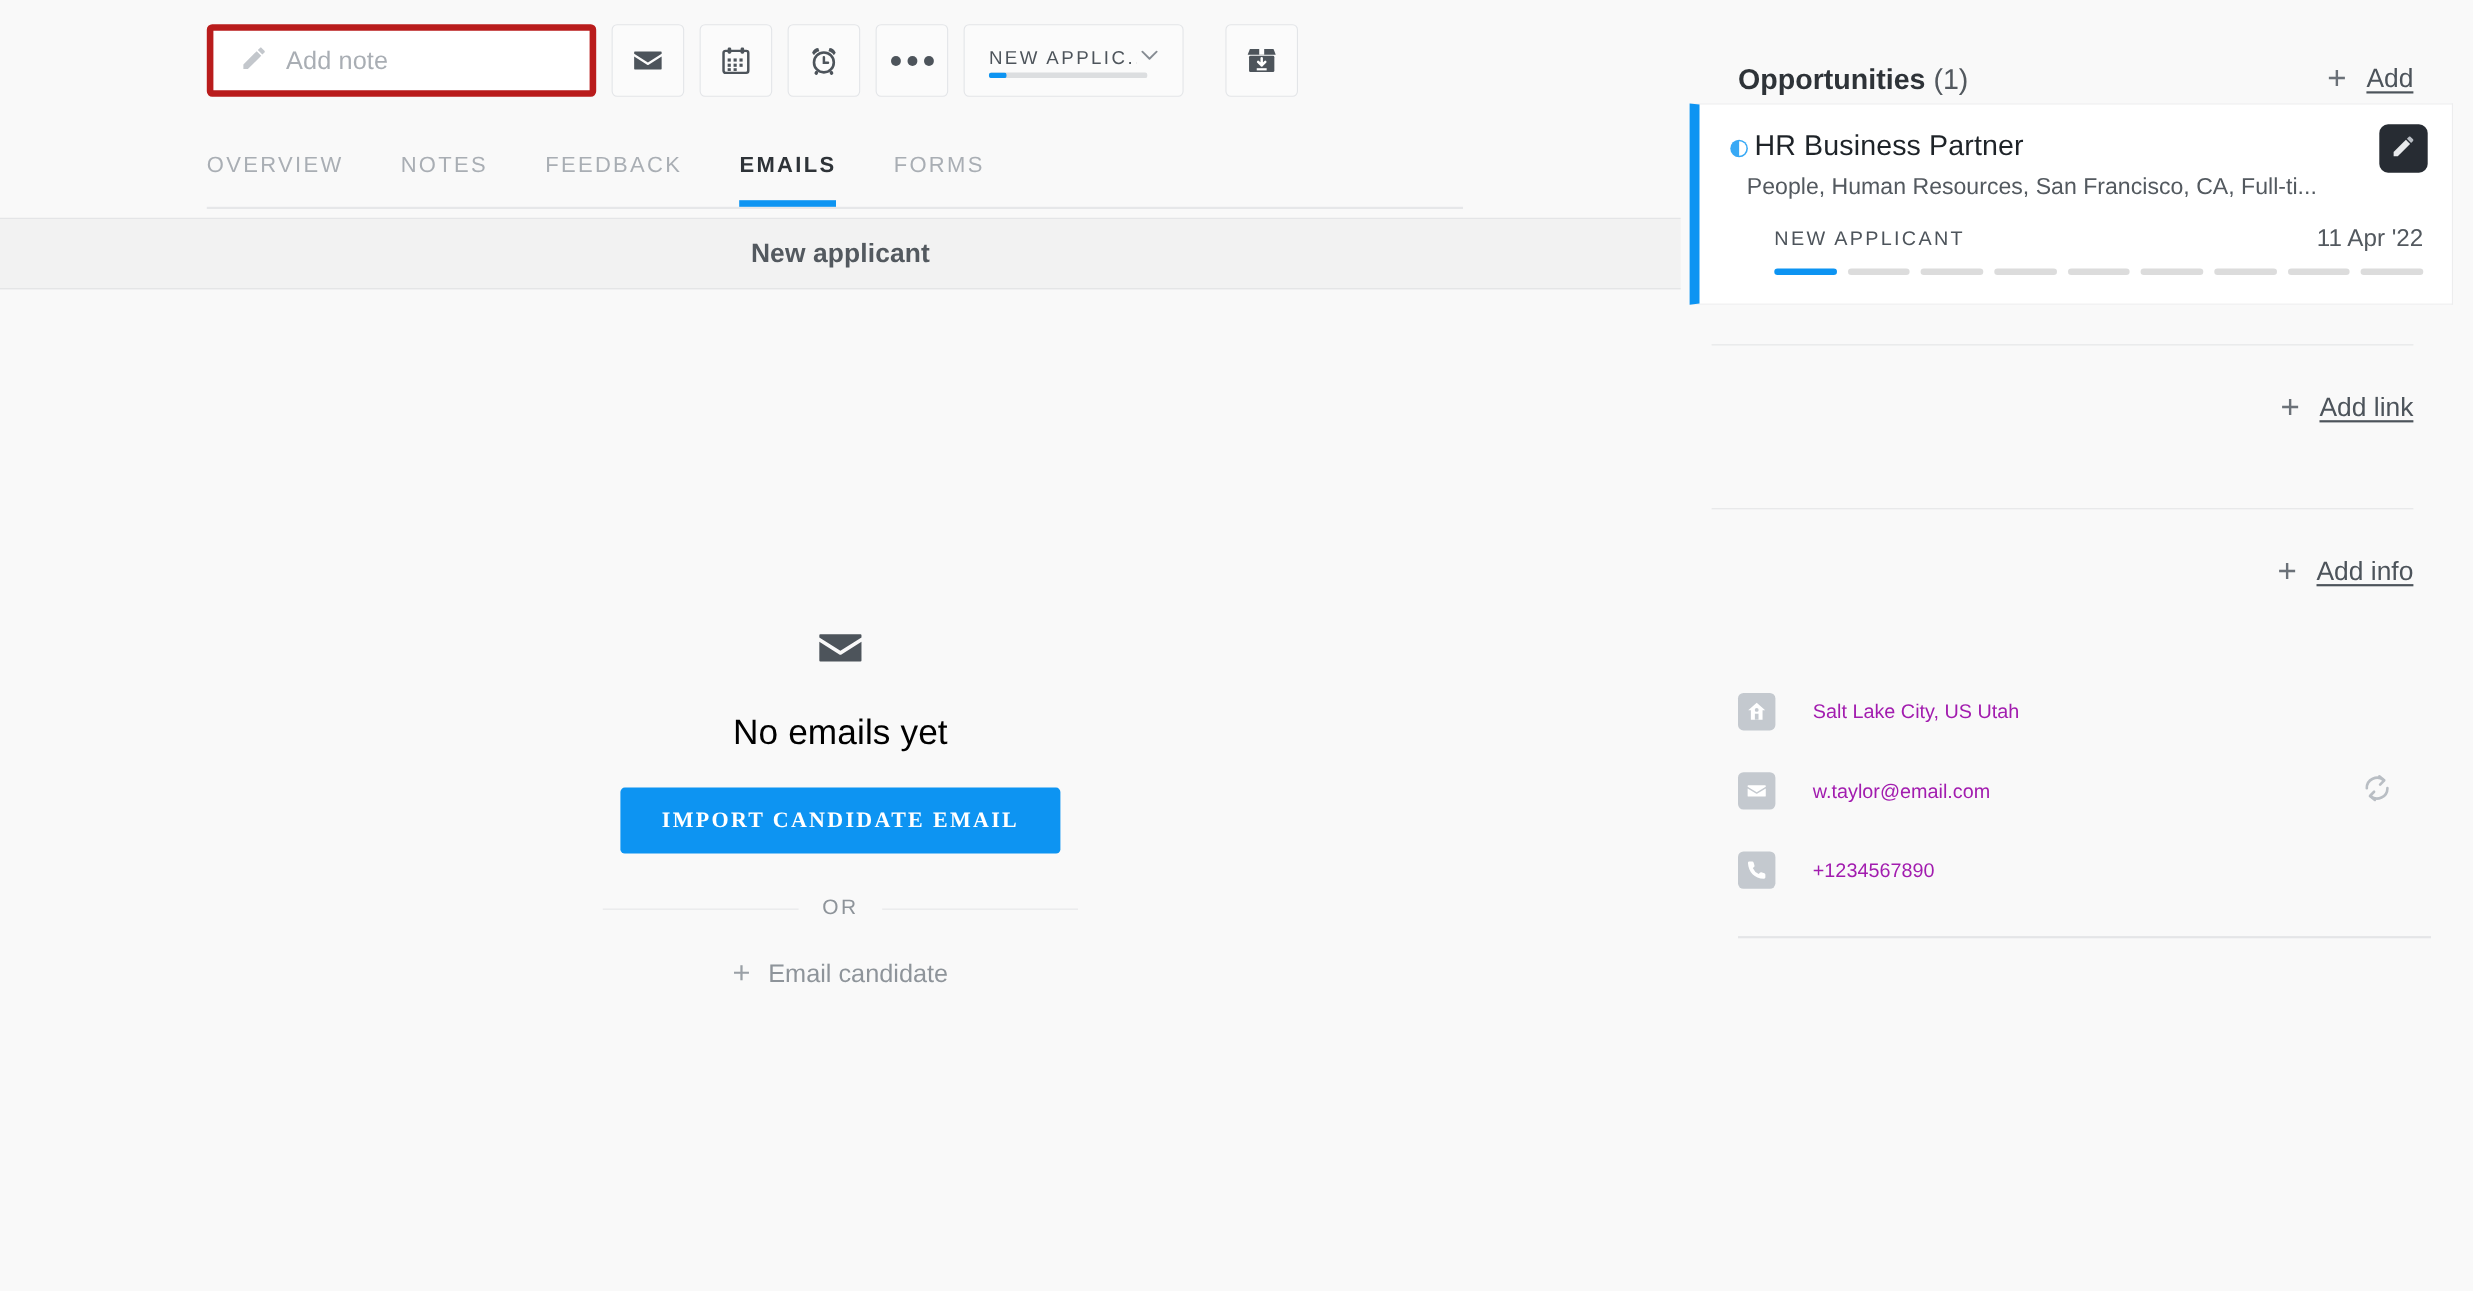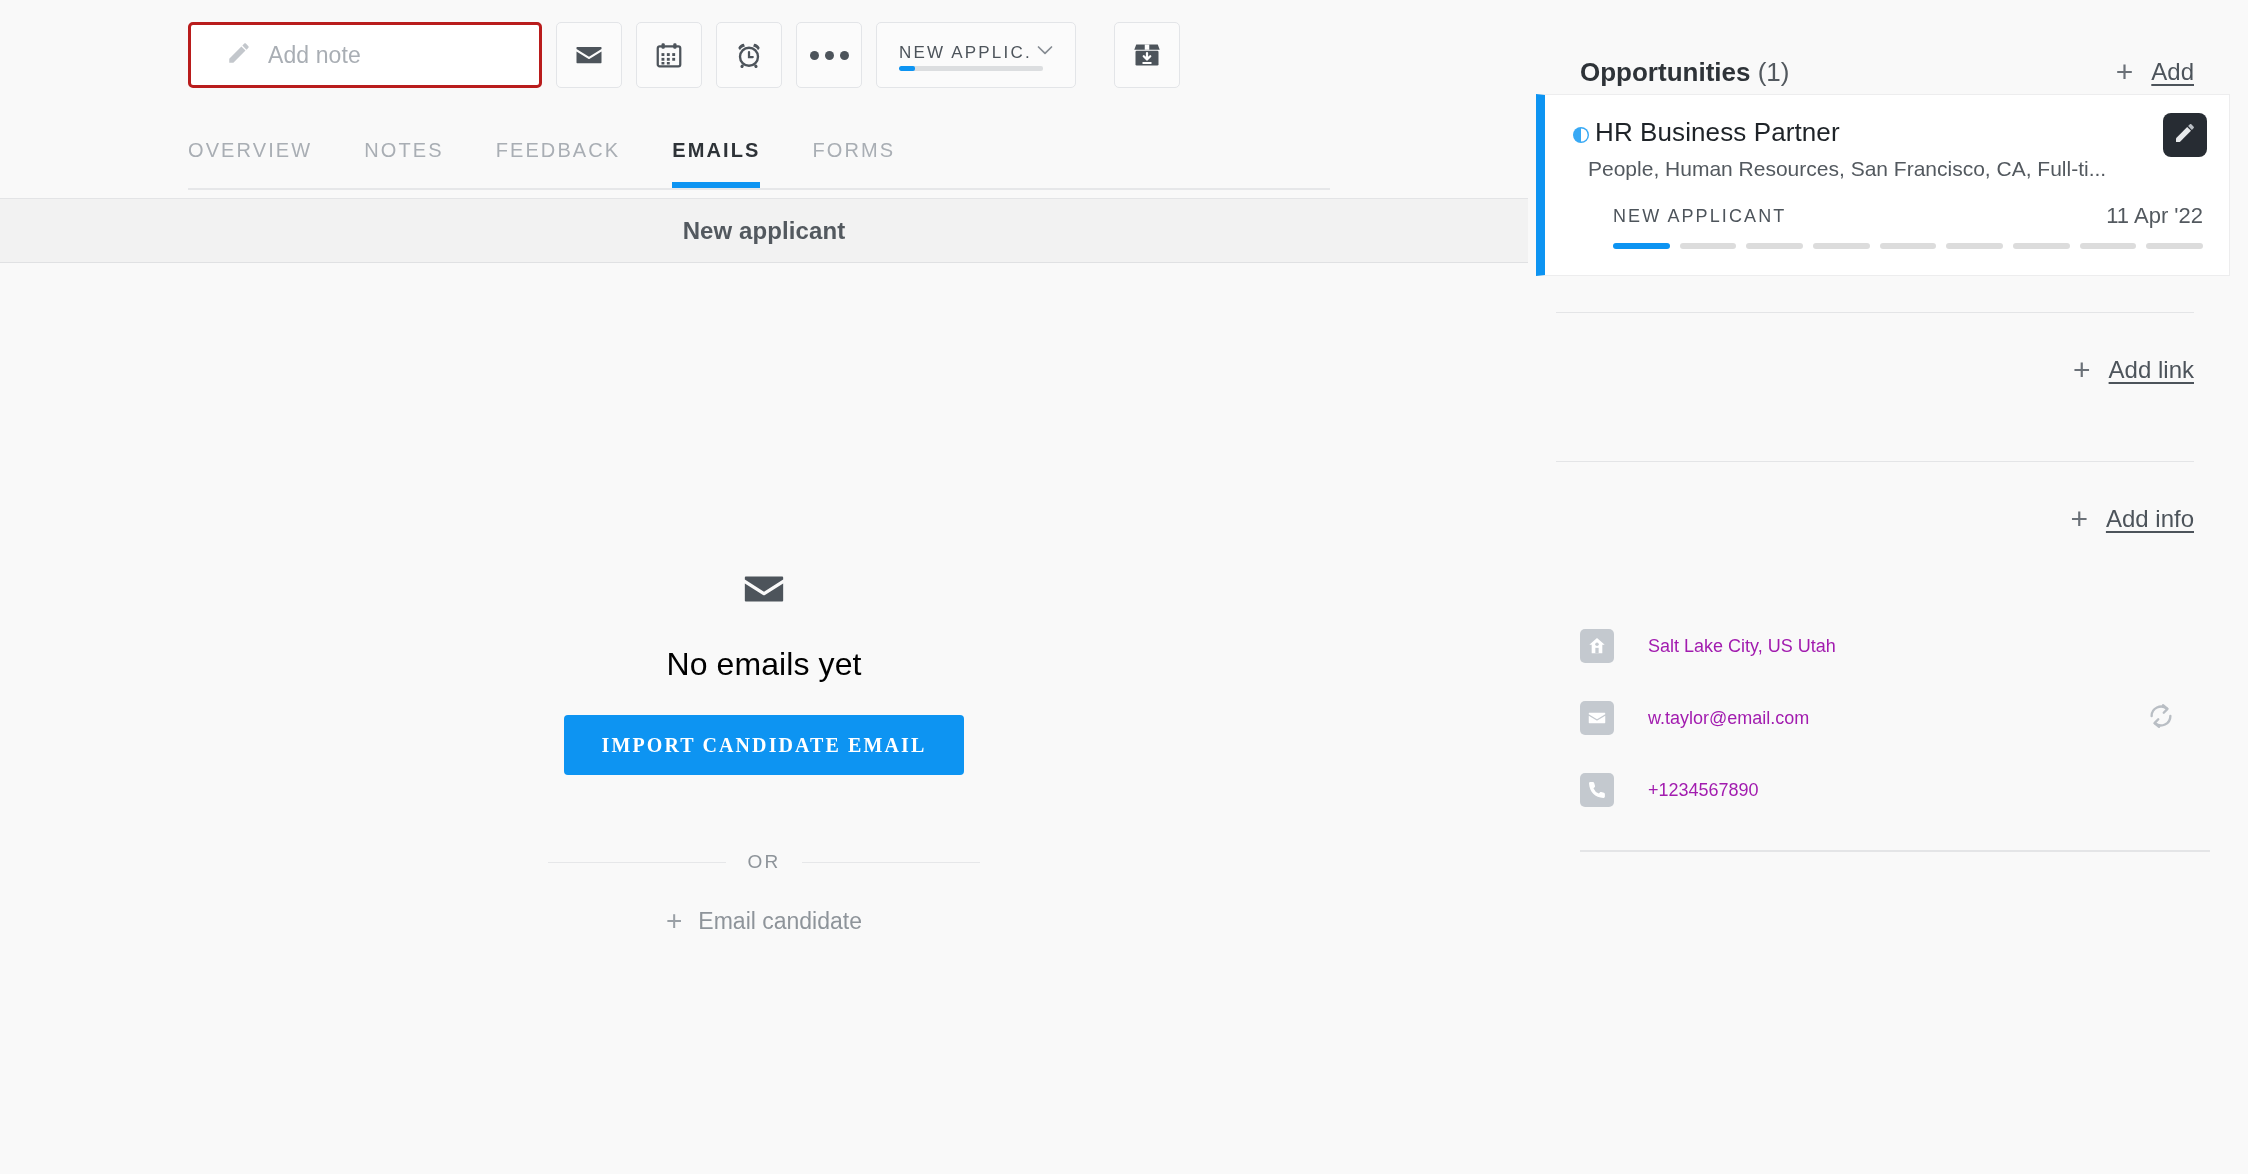--- a/index.html
+++ b/index.html
@@ -37,25 +37,25 @@
     top: 22px;
     left: 188px;
     display: flex;
     align-items: flex-start;
     gap: 14px;
   }
   .note-input {
     width: 354px;
     height: 66px;
     background: #ffffff;
-    border: 3px solid #b91c1c;
+    border: 6px solid #b91c1c;
     border-radius: 5px;
     display: flex;
     align-items: center;
-    padding: 0 35px;
+    padding: 0 24px;
     gap: 16px;
     cursor: text;
   }
   .note-input .pencil { flex: 0 0 auto; display: block; }
   .note-placeholder {
     font-size: 23px;
     color: #a9aeb4;
     letter-spacing: .1px;
   }
   .tool-btn {
@@ -201,21 +201,21 @@
     padding: 0 38px;
     font-family: Liberation Serif, serif;
     font-size: 20px;
     font-weight: 700;
     letter-spacing: 2.1px;
     cursor: pointer;
   }
   .or-divider {
     position: relative;
     width: 432px;
-    margin-top: 76px;
+    margin-top: 39px;
     height: 22px;
     display: flex;
     align-items: center;
     justify-content: center;
     text-align: right;
   }
   .or-divider::before {
     content: "";
     position: absolute;
     left: 0; right: 0; top: 50%;

